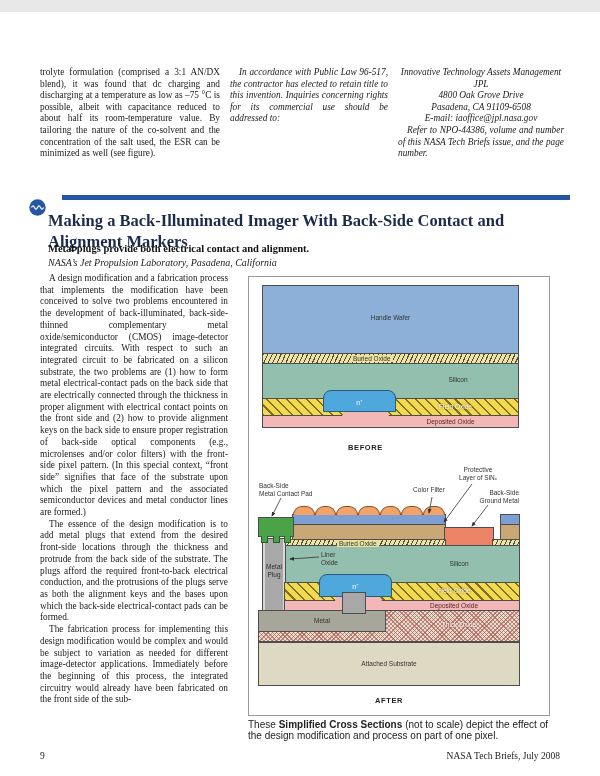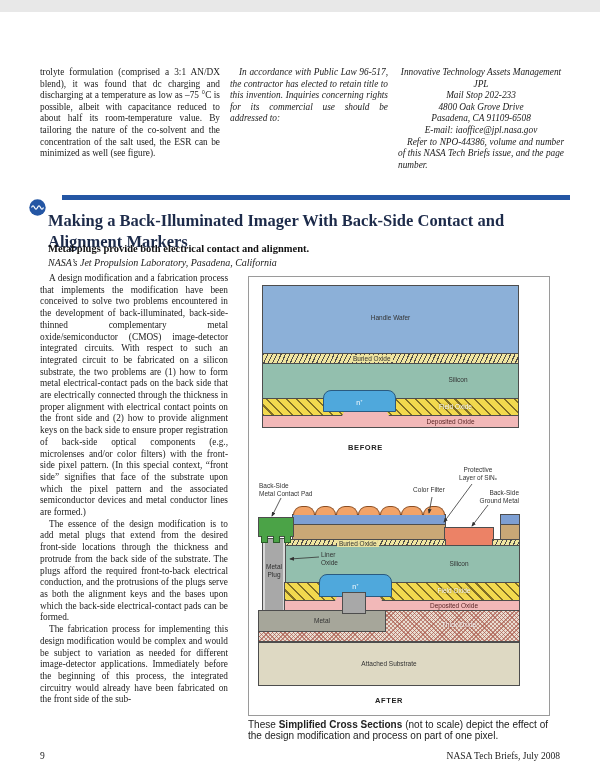--- a/index.html
+++ b/index.html
@@ -65,21 +65,20 @@
 
   <div class="topcol c1">
     <p>trolyte formulation (comprised a 3:1 AN/DX blend), it was found that dc charging and discharging at a temperature as low as –75 °C is possible, albeit with capacitance reduced to about half its room-temperature value. By tailoring the nature of the co-solvent and the concentration of the salt used, the ESR can be minimized as well (see figure).</p>
   </div>
   <div class="topcol c2">
     <p class="ind">In accordance with Public Law 96-517, the contractor has elected to retain title to this invention. Inquiries concerning rights for its commercial use should be addressed to:</p>
   </div>
   <div class="topcol c3">
     <div class="addr-line">Innovative Technology Assets Management</div>
     <div class="addr-line">JPL</div>
-    <div class="addr-line">Mail Stop 202-233</div>
     <div class="addr-line">4800 Oak Grove Drive</div>
     <div class="addr-line">Pasadena, CA 91109-6508</div>
     <div class="addr-line">E-mail: iaoffice@jpl.nasa.gov</div>
     <p class="ind">Refer to NPO-44386, volume and number of this NASA Tech Briefs issue, and the page number.</p>
   </div>
 
   <div class="rule-bar"></div>
   <svg class="cat-icon" viewBox="0 0 17 17">
     <circle cx="8.5" cy="8.5" r="8.2" fill="#2456a4"></circle>
     <path d="M2.5 8.5 q1.5 -3.2 3 0 q1.5 3.2 3 0 q1.5 -3.2 3 0 q1.5 3.2 3 0" fill="none" stroke="#ffffff" stroke-width="1.2"></path>

